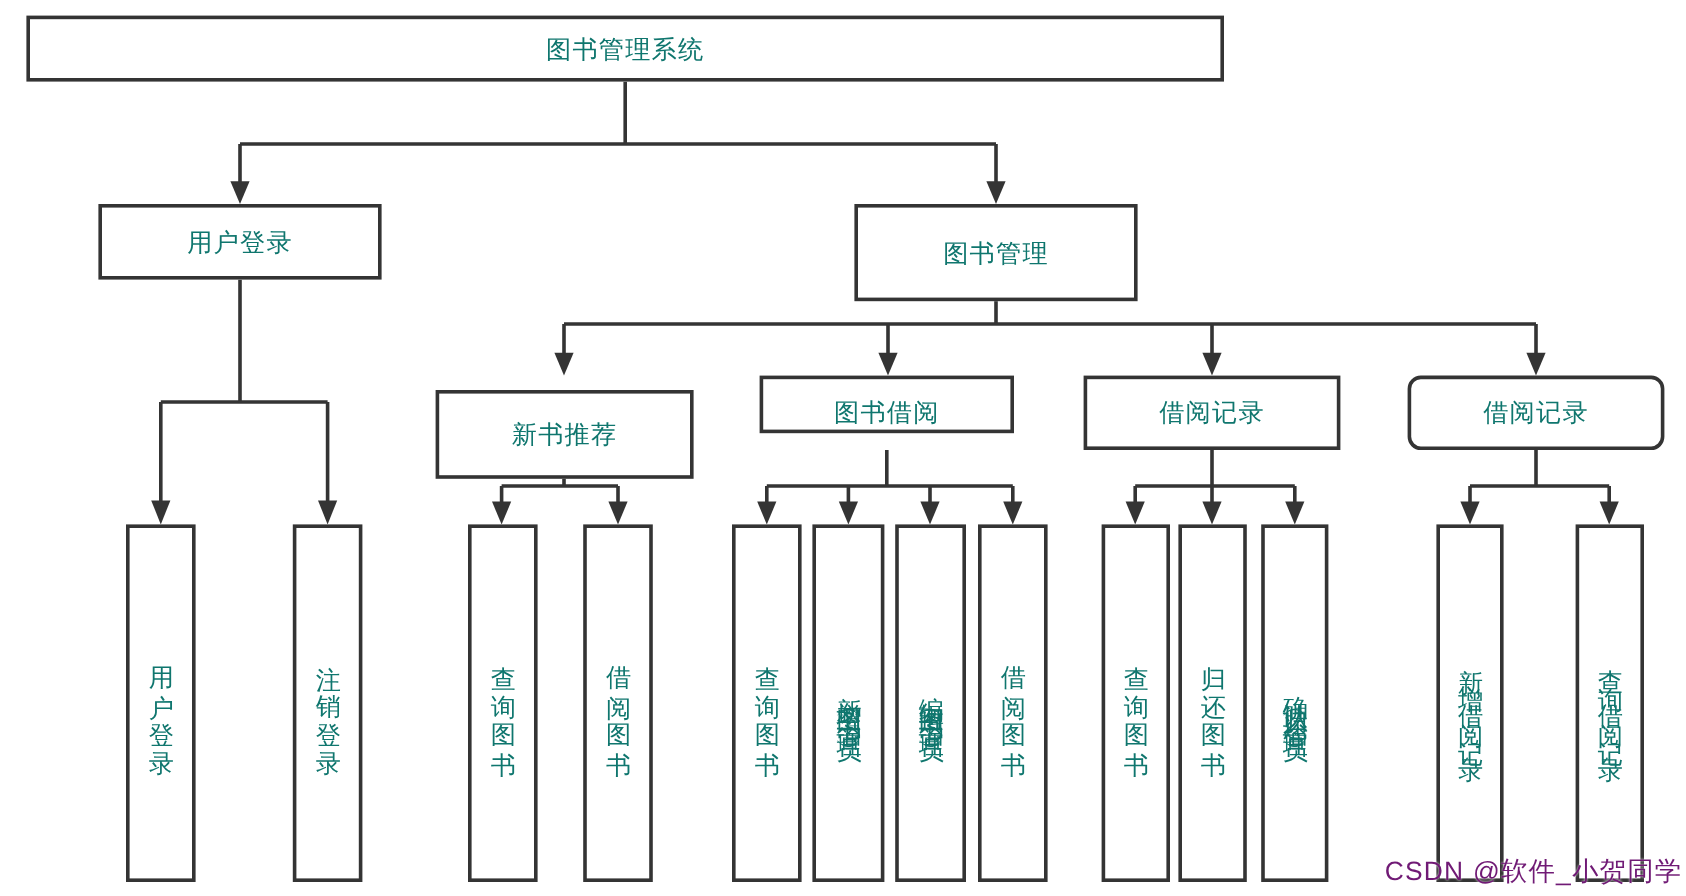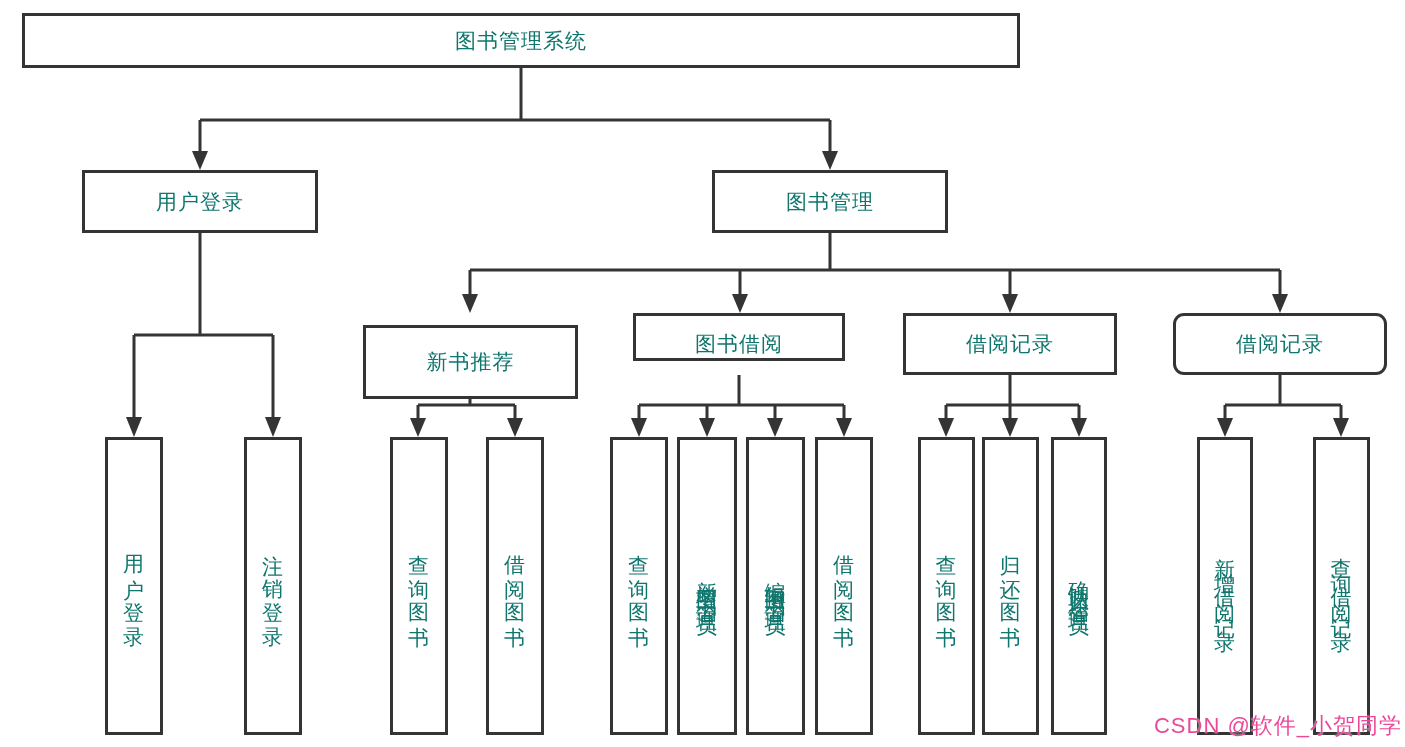--- a/index.html
+++ b/index.html
@@ -45,21 +45,21 @@
 
   .sp-s .vtext { letter-spacing: 24px; }   
   .sp-m .vtext { letter-spacing: 15px; }   
   .sp-l .vtext { letter-spacing: 5px;  }   
 
   .watermark {
     position: absolute;
     right: 3px;
     bottom: 6px;
     font-size: 22px;
-    color: #ec4899;
+    color: #701a75;
     text-shadow: 0 0 2px #ffffff;
     z-index: 10;
     letter-spacing: 1px;
     white-space: nowrap;
   }
 </style>
 </head>
 <body>
 
 <div class="canvas">
@@ -107,21 +107,21 @@
     </g>
   </svg>
 
   <div class="node" style="left:22px; top:13px; width:998px; height:55px;">
     <span>图书管理系统</span>
   </div>
 
   <div class="node" style="left:82px; top:170px; width:236px; height:63px;">
     <span>用户登录</span>
   </div>
-  <div class="node" style="left:712px; top:170px; width:236px; height:63px;">
+  <div class="node" style="left:712px; top:170px; width:236px; height:81px;">
     <span>图书管理</span>
   </div>
 
   <div class="node" style="left:363px; top:325px; width:215px; height:74px;">
     <span>新书推荐</span>
   </div>
   <div class="node" style="left:633px; top:313px; width:212px; height:48px;align-items:flex-end;">
     <span>图书借阅</span>
   </div>
   <div class="node" style="left:903px; top:313px; width:214px; height:62px;">

